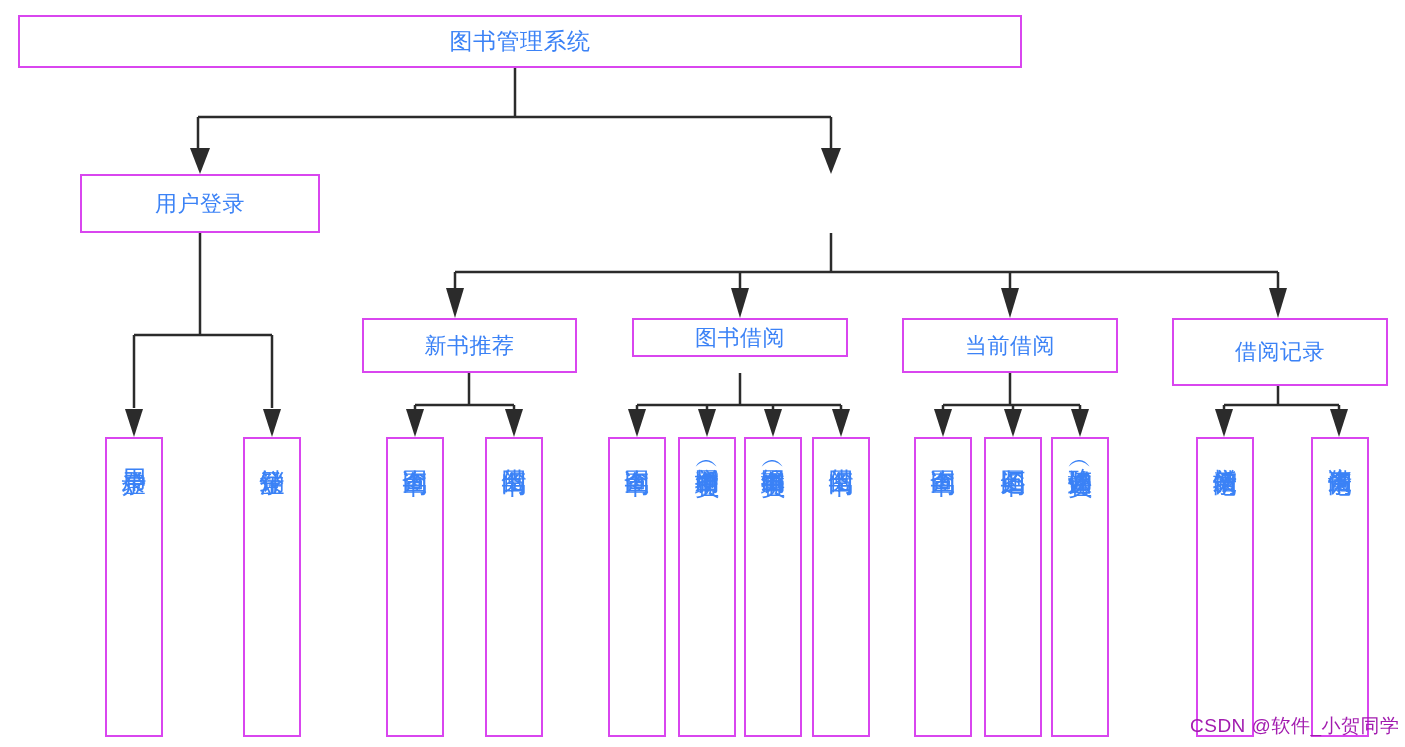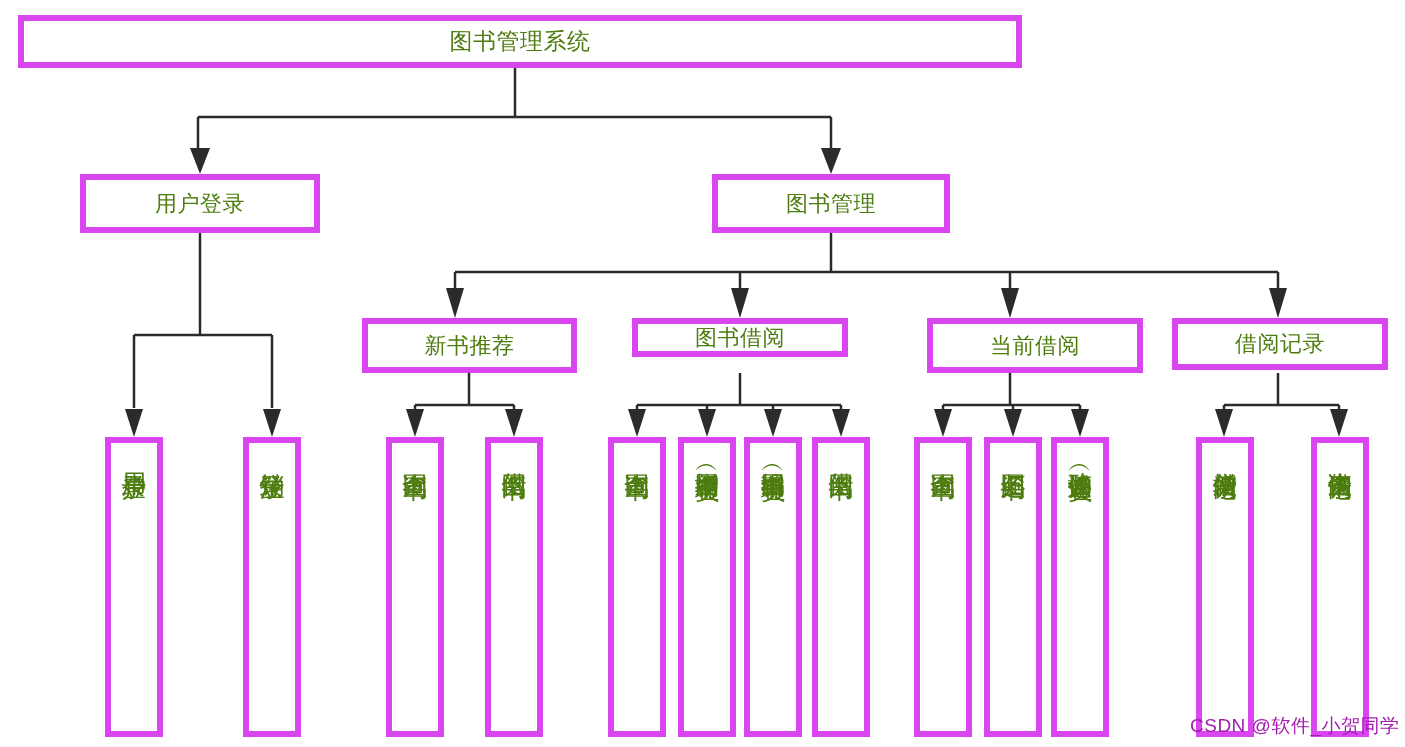--- a/index.html
+++ b/index.html
@@ -13,26 +13,26 @@
   #canvas {
     position: relative;
     width: 1405px;
     height: 747px;
     background: #ffffff;
     overflow: hidden;
   }
   .node {
     position: absolute;
     box-sizing: border-box;
-    border: 6px solid #d946ef;
+    border: 2px solid #d946ef;
     background: #ffffff;
     display: flex;
     align-items: center;
     justify-content: center;
-    color: #4d7c0f;
+    color: #3b82f6;
   }
   .node .label {
     display: block;
     text-align: center;
     line-height: 1.16;
     letter-spacing: 0.5px;
   }
   
   .node.h .label {
     font-size: 22px;
@@ -155,34 +155,31 @@
     </g>
   </svg>
 
   <div class="node h root" style="left:18px; top:15px; width:1004px; height:53px;">
     <span class="label">图书管理系统</span>
   </div>
 
   <div class="node h" style="left:80px; top:174px; width:240px; height:59px;">
     <span class="label">用户登录</span>
   </div>
-  <div class="node h" style="left:712px; top:174px; width:238px; height:59px;">
-    <span class="label">图书管理</span>
-  </div>
 
   <div class="node h" style="left:362px; top:318px; width:215px; height:55px;">
     <span class="label">新书推荐</span>
   </div>
   <div class="node h" style="left:632px; top:318px; width:216px; height:39px;">
     <span class="label">图书借阅</span>
   </div>
-  <div class="node h" style="left:902px; top:318px; width:216px; height:55px;margin-left:25px;">
+  <div class="node h" style="left:902px; top:318px; width:216px; height:55px;">
     <span class="label">当前借阅</span>
   </div>
-  <div class="node h" style="left:1172px; top:318px; width:216px; height:52px;">
+  <div class="node h" style="left:1172px; top:318px; width:216px; height:68px;">
     <span class="label">借阅记录</span>
   </div>
 
   <div class="node v" style="left:105px; top:437px; width:58px; height:300px;">
     <span class="label">用户登录</span>
   </div>
   <div class="node v" style="left:243px; top:437px; width:58px; height:300px;">
     <span class="label">注销登录</span>
   </div>
 

